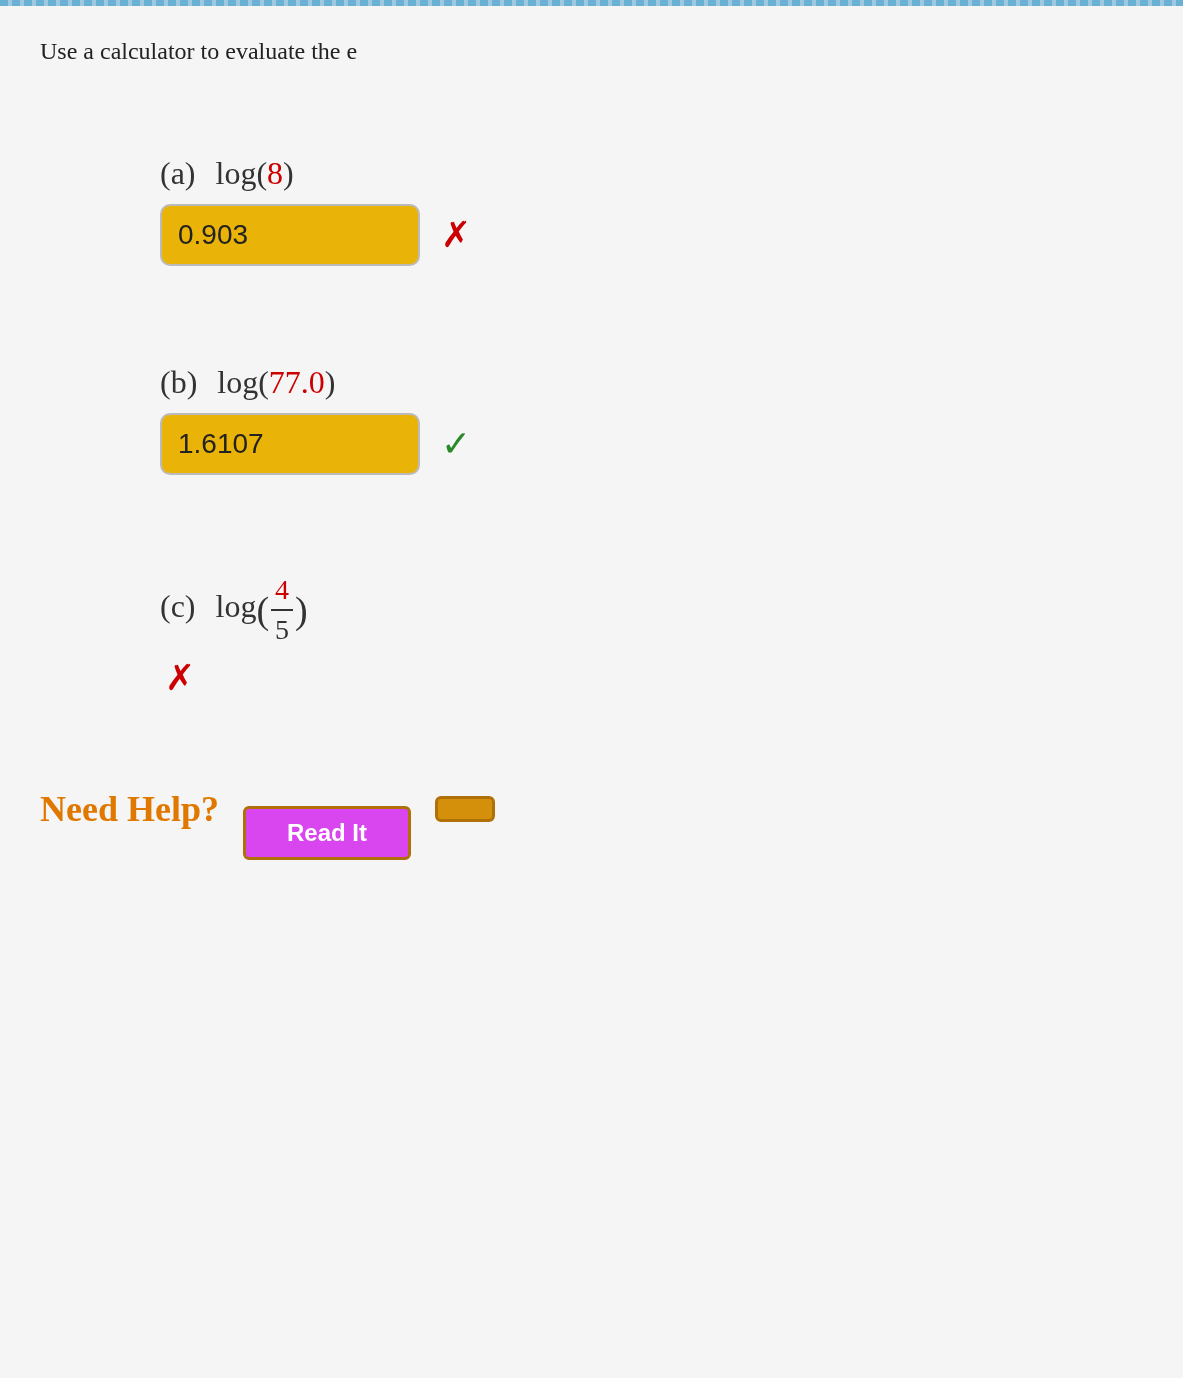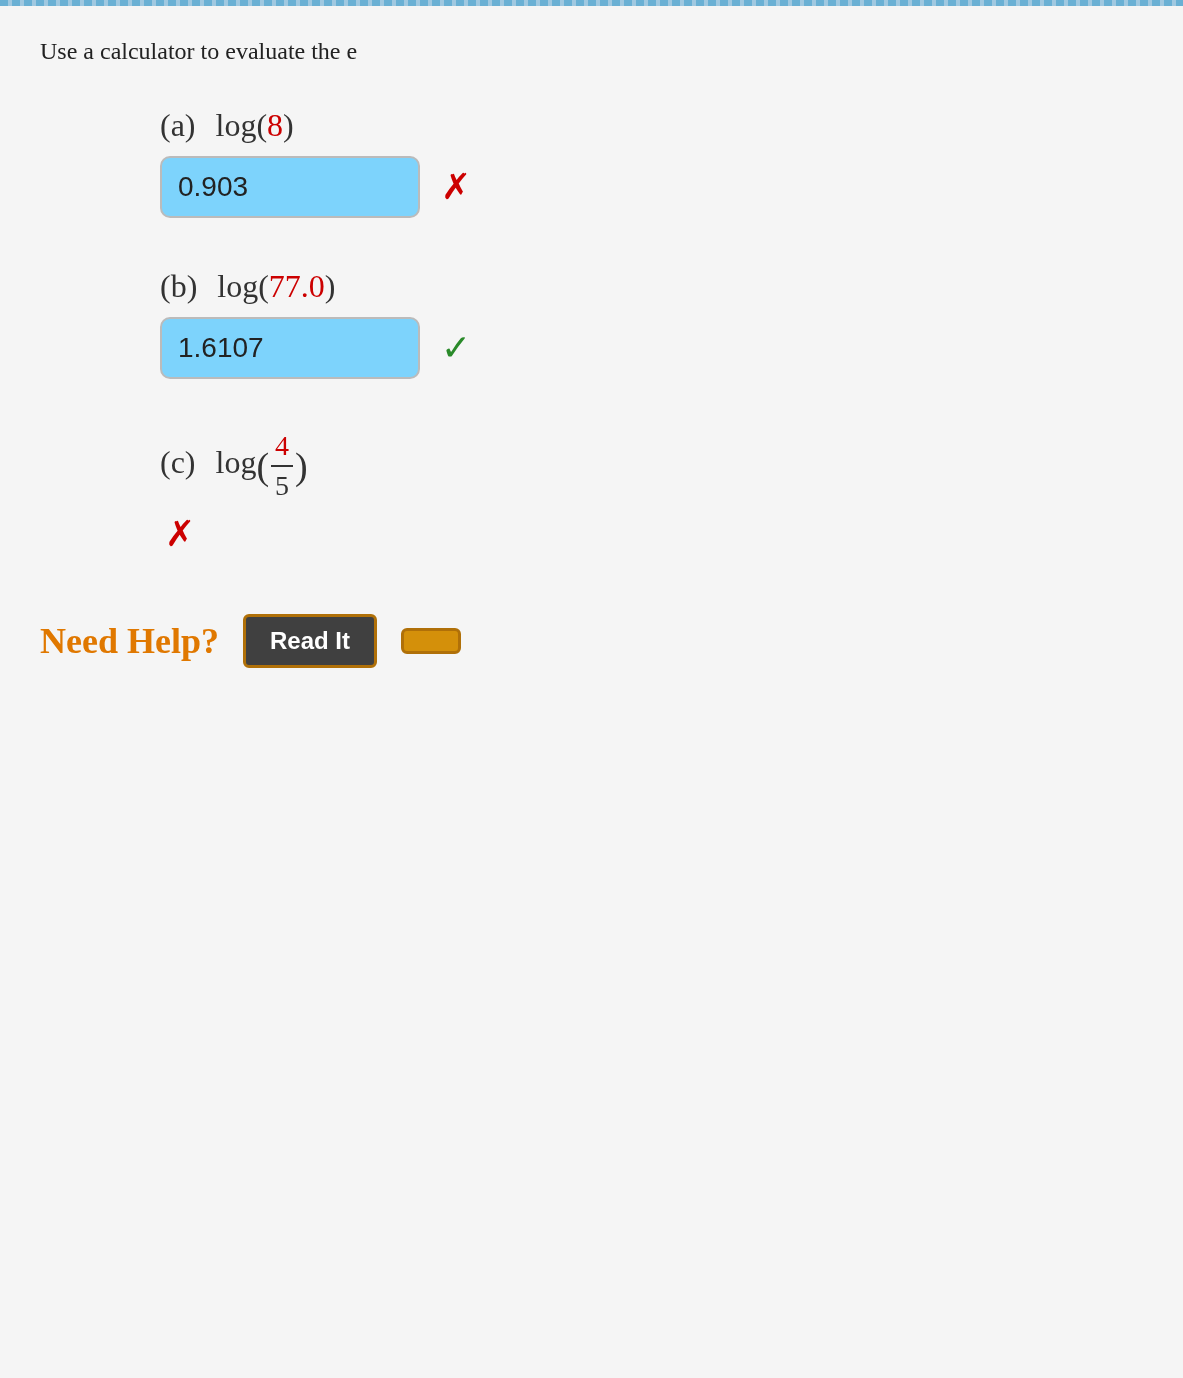--- a/index.html
+++ b/index.html
@@ -99,21 +99,21 @@
       display: flex;
       align-items: center;
       gap: 16px;
     }
 
     .answer-input {
       width: 260px;
       height: 62px;
       border: 2px solid #bbb;
       border-radius: 10px;
-      background: #7dd3fc;
+      background: #eab308;
       font-size: 28px;
       padding: 0 16px;
       color: #222;
       outline: none;
     }
 
     .status-icon {
       font-size: 36px;
       width: 40px;
       height: 40px;
@@ -138,45 +138,47 @@
       margin-left: 0;
     }
 
     .need-help-label {
       font-size: 36px;
       font-weight: bold;
       color: #e07800;
     }
 
     .read-it-button {
-      background: #404040;
+      background: #d946ef;
       color: white;
       font-size: 24px;
       font-weight: bold;
       border: 3px solid #b07008;
       border-radius: 6px;
-      padding: 10px 24px;
+      padding: 10px 41px;
       cursor: pointer;
+      margin-top: 48px;
     }
 
     .watch-it-button {
       background: #d4900a;
       color: white;
       font-size: 24px;
       font-weight: bold;
       border: 3px solid #b07008;
       border-radius: 6px;
       padding: 10px 20px;
       cursor: pointer;
       min-width: 60px;
     }
 
     .log-text {
       font-size: 32px;
       color: #333;
+      margin-top: 48px;
     }
 
     .paren-large {
       font-size: 38px;
       line-height: 1;
       vertical-align: middle;
     }
   </style>
 </head>
 <body>

